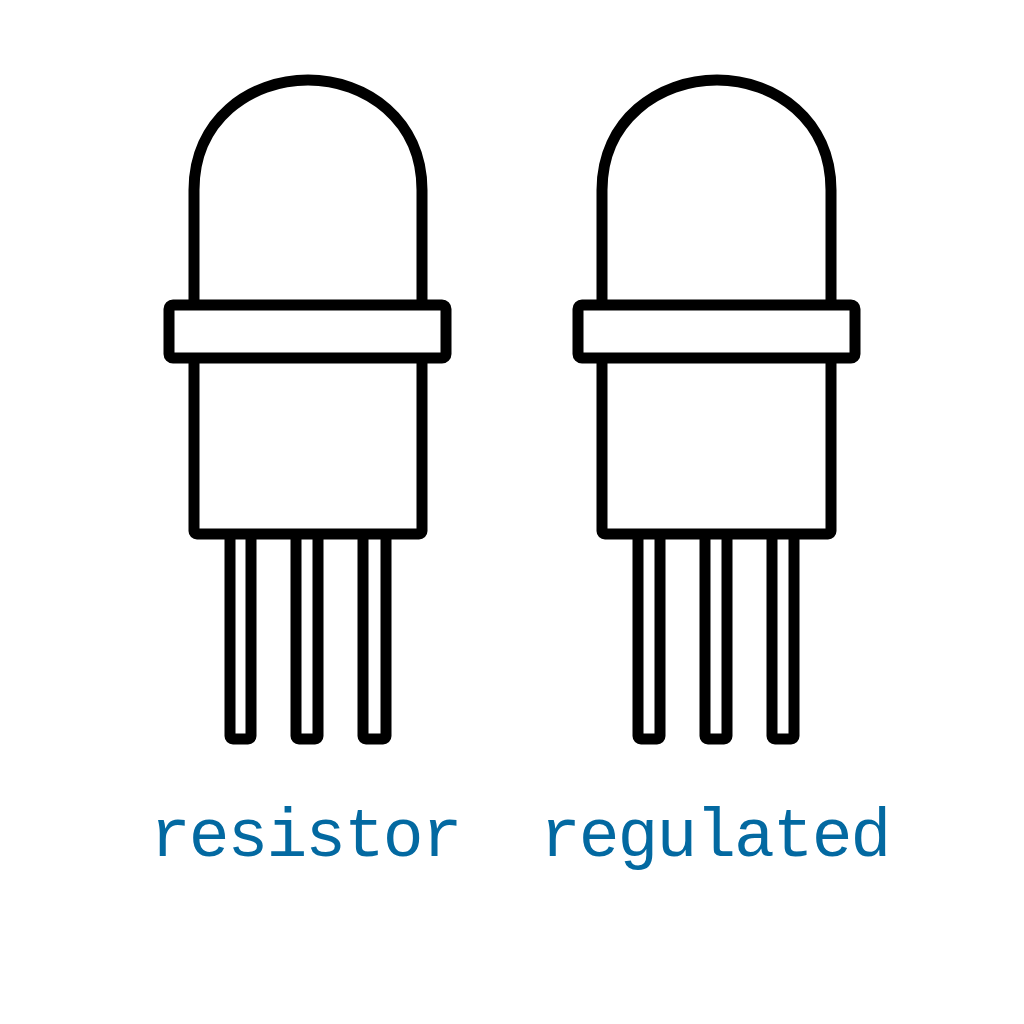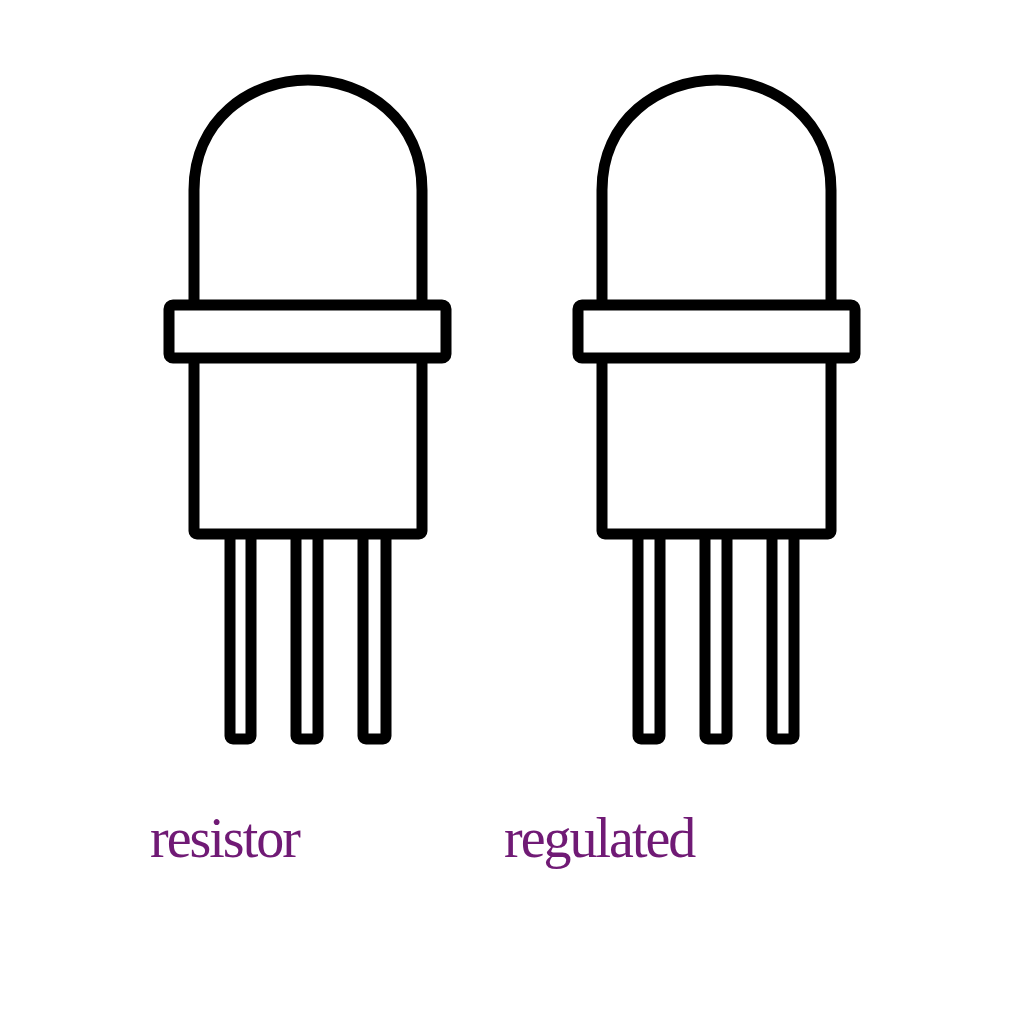--- a/index.html
+++ b/index.html
@@ -2,29 +2,29 @@
 <html><head>
   <meta charset="utf-8">
   <style>
     html, body { margin: 0; padding: 0; background: #ffffff; }
     body { width: 1024px; height: 1024px; position: relative; overflow: hidden; }
     .led { position: absolute; top: 0; }
     .led svg { display: block; }
     .label {
       position: absolute;
       top: 788px;
-      font-family: Liberation Serif, serif;
-      font-size: 56px;
+      font-family: Liberation Mono, monospace;
+      font-size: 68px;
       line-height: 100px;
-      color: #701a75;
+      color: #0369a1;
       letter-spacing: -2px;
       white-space: nowrap;
     }
     #label-left { left: 150px; }
-    #label-right { left: 504px; }
+    #label-right { left: 540px; }
   </style>
 </head>
 <body>
 
 <div class="led" style="left:0;">
   <svg width="512" height="780" viewBox="0 0 512 780">
     <g fill="#ffffff" stroke="#000000" stroke-width="11" stroke-linejoin="round">
 
       <rect x="230" y="530" width="21" height="209" rx="3"></rect>
       <rect x="296" y="530" width="22" height="209" rx="3"></rect>

